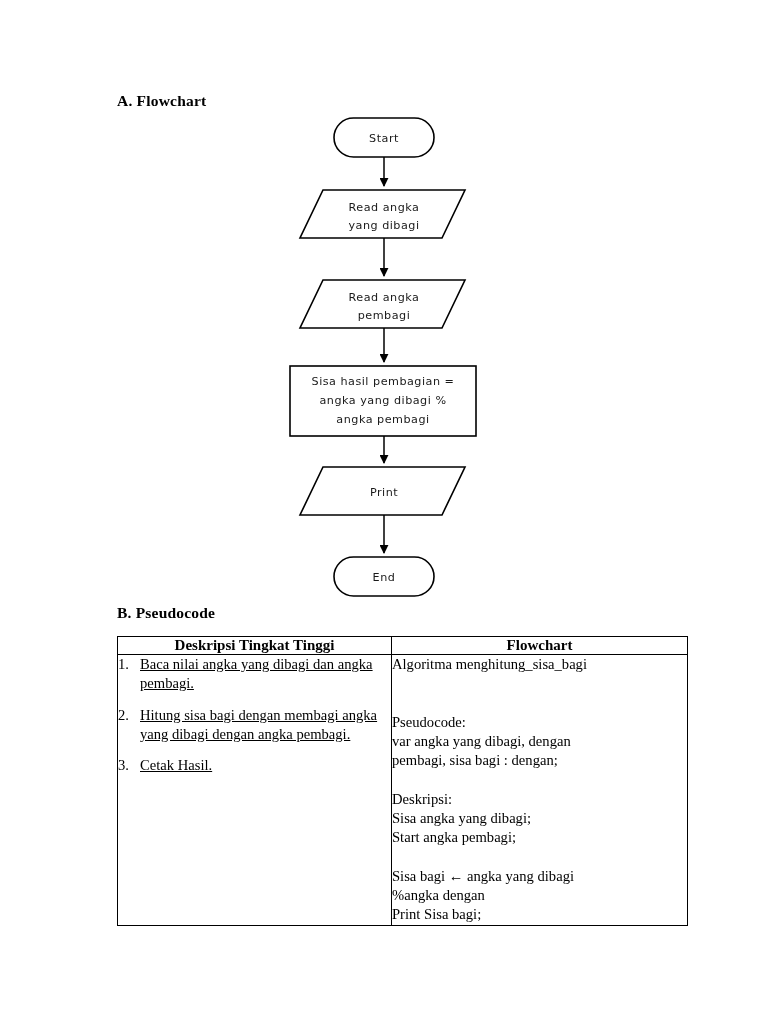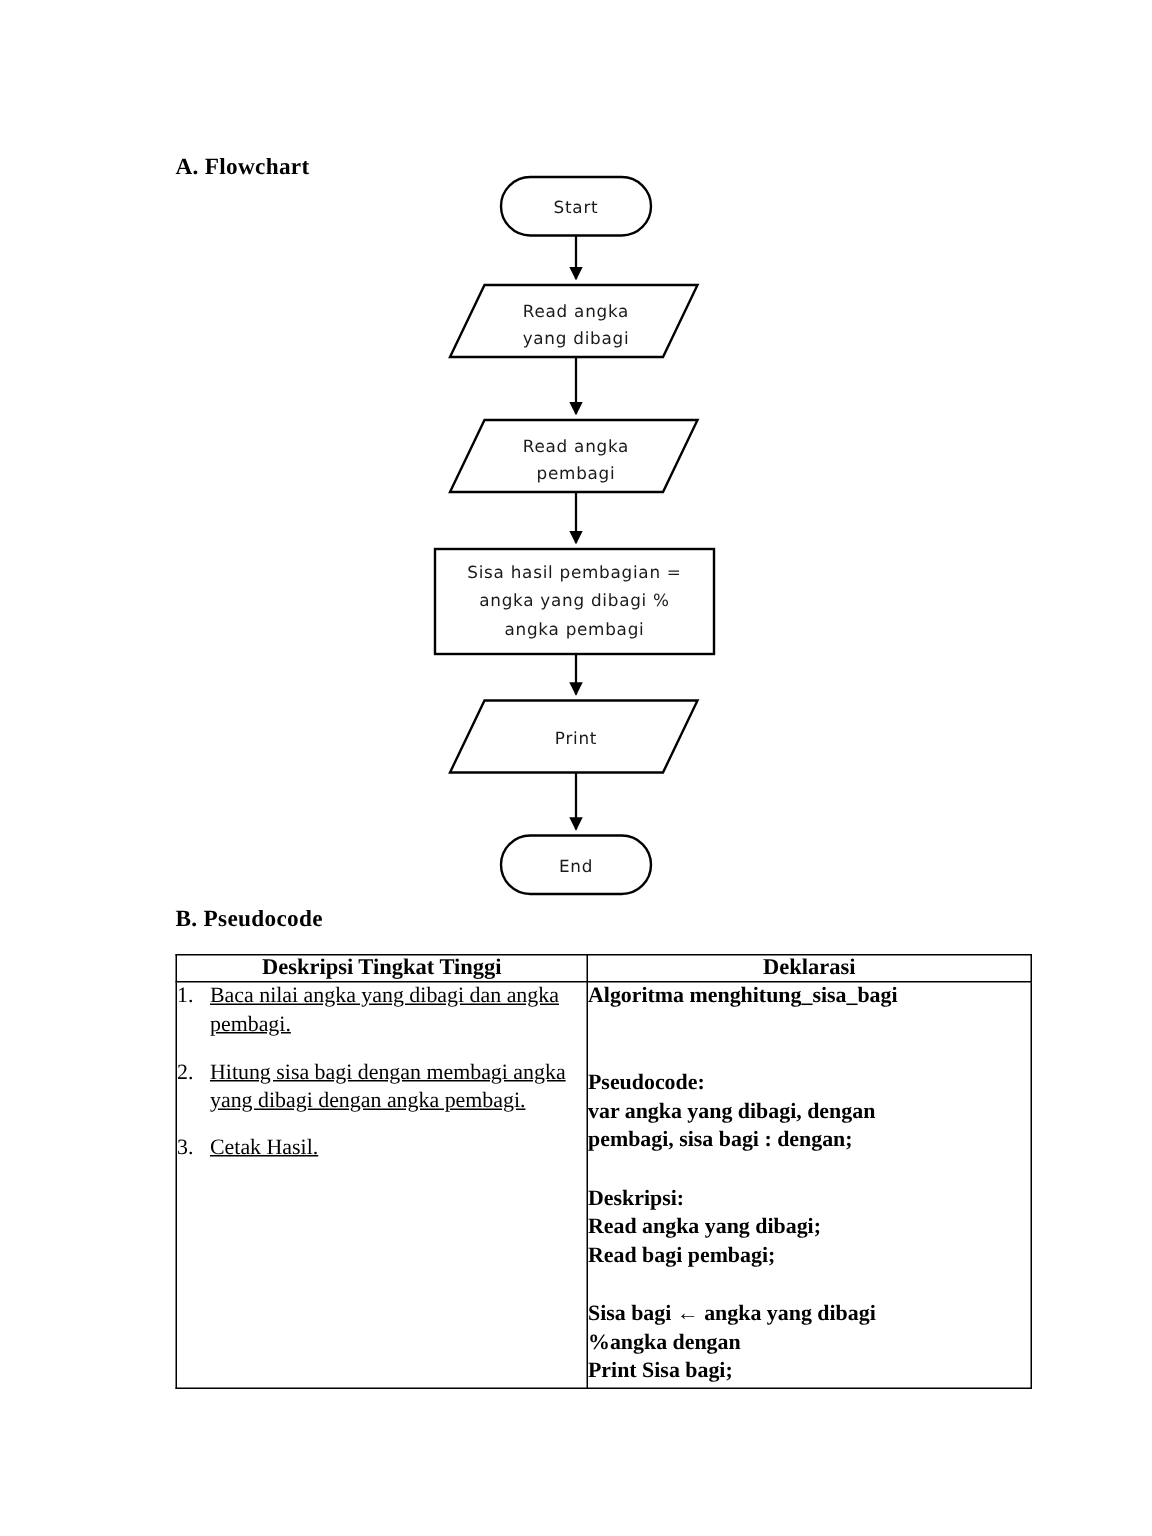--- a/index.html
+++ b/index.html
@@ -19,21 +19,21 @@
   
   .section-heading {
     position: absolute;
     font-family: "Liberation Serif", serif;
     font-weight: bold;
     font-size: 15.5px;
     letter-spacing: 0.2px;
     color: #000;
     white-space: nowrap;
   }
-  #heading-flowchart { left: 117px; top: 103px; }
+  #heading-flowchart { left: 117px; top: 92px; }
   #heading-pseudocode { left: 117px; top: 604px; }
 
   
   #flowchart-svg {
     position: absolute;
     left: 0;
     top: 0;
   }
   .fc-shape-text {
     font-family: "DejaVu Sans", sans-serif;
@@ -103,21 +103,20 @@
     text-align: left;
   }
   .desc-text {
     flex: 1 1 auto;
     text-decoration: underline;
   }
 
   
   .code-block {
     margin: 0;
-    font-weight: bold;
   }
   .code-line {
     min-height: 1.32em;
     white-space: pre-wrap;
   }
   .code-line.blank {
     height: 1.32em;
     min-height: 1.32em;
   }
 </style>
@@ -181,21 +180,21 @@
 <div class="section-heading" id="heading-pseudocode">B. Pseudocode</div>
 
 <table id="pseudocode-table">
   <colgroup>
     <col class="col-left">
     <col class="col-right">
   </colgroup>
   <thead>
     <tr>
       <th class="th-cell">Deskripsi Tingkat Tinggi</th>
-      <th class="th-cell">Deklarasi</th>
+      <th class="th-cell">Flowchart</th>
     </tr>
   </thead>
   <tbody>
     <tr>
 
       <td class="cell-body">
         <ul class="desc-list">
           <li class="desc-item">
             <span class="desc-num">1.</span>
             <span class="desc-text">Baca nilai angka yang dibagi dan angka pembagi.</span>
@@ -214,22 +213,22 @@
       <td class="cell-body">
         <div class="code-block">
           <div class="code-line">Algoritma menghitung_sisa_bagi</div>
           <div class="code-line blank"></div>
           <div class="code-line blank"></div>
           <div class="code-line">Pseudocode:</div>
           <div class="code-line">var angka yang dibagi, dengan</div>
           <div class="code-line">pembagi, sisa bagi : dengan;</div>
           <div class="code-line blank"></div>
           <div class="code-line">Deskripsi:</div>
-          <div class="code-line">Read angka yang dibagi;</div>
-          <div class="code-line">Read bagi pembagi;</div>
+          <div class="code-line">Sisa angka yang dibagi;</div>
+          <div class="code-line">Start angka pembagi;</div>
           <div class="code-line blank"></div>
           <div class="code-line">Sisa bagi ← angka yang dibagi</div>
           <div class="code-line">%angka dengan</div>
           <div class="code-line">Print Sisa bagi;</div>
         </div>
       </td>
     </tr>
   </tbody>
 </table>
 

